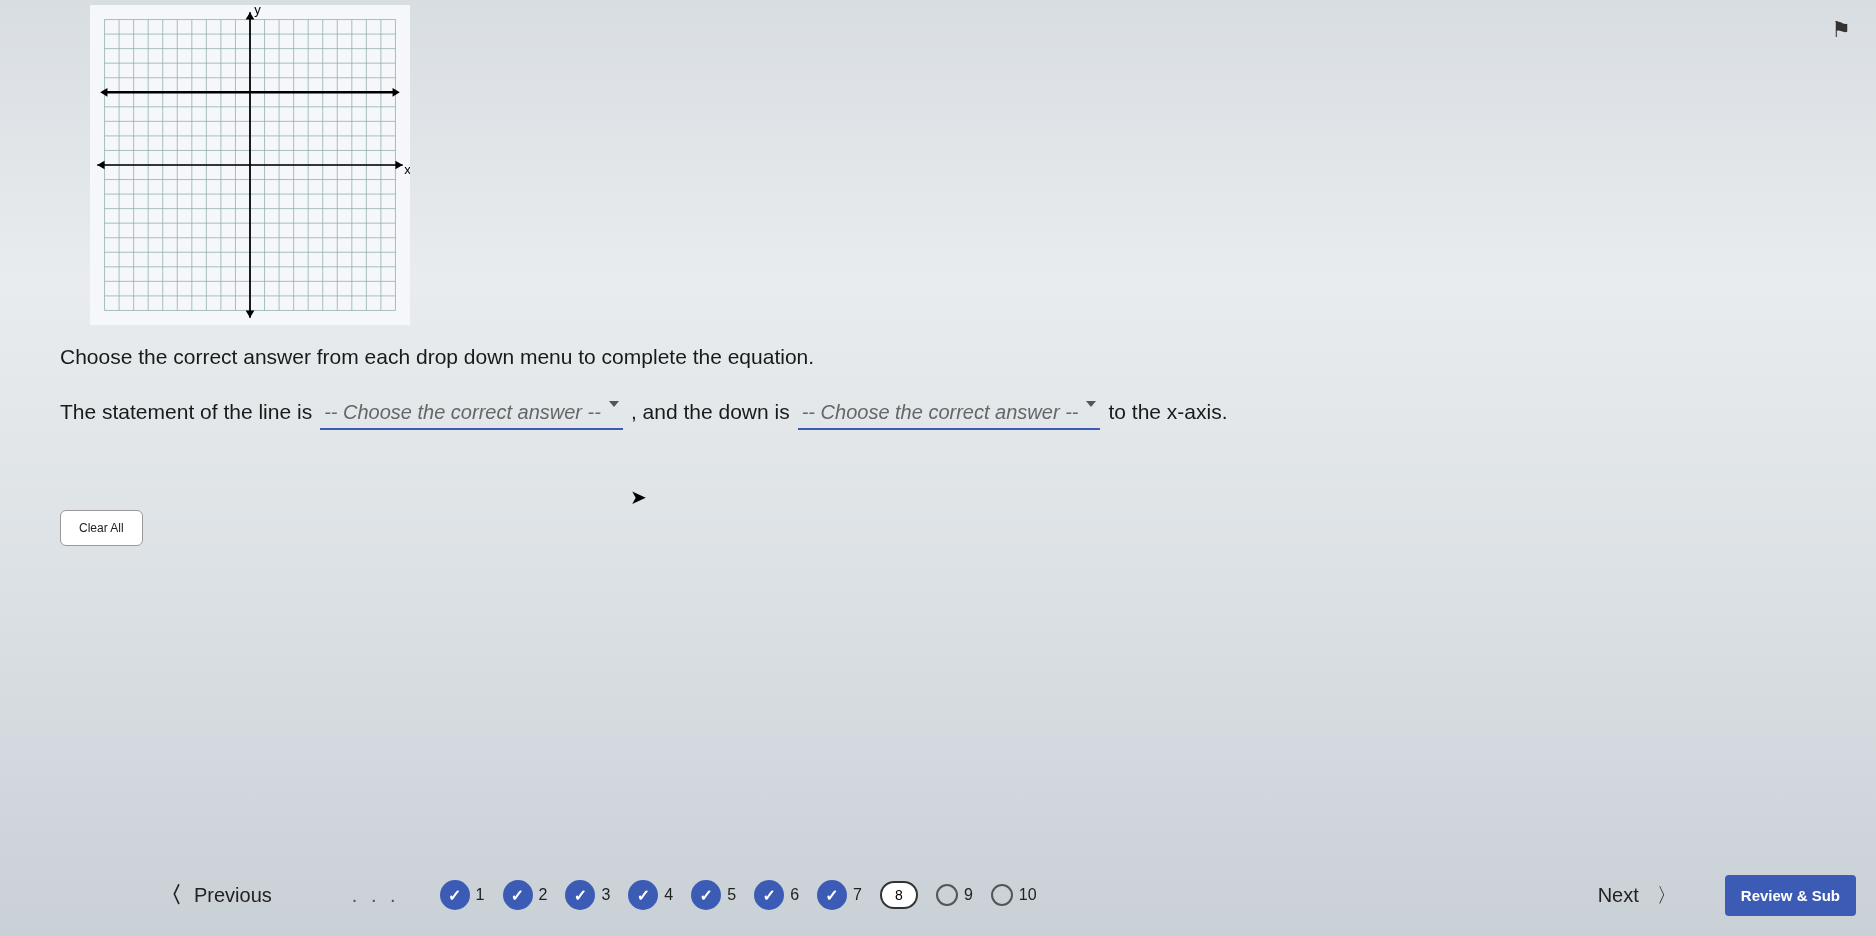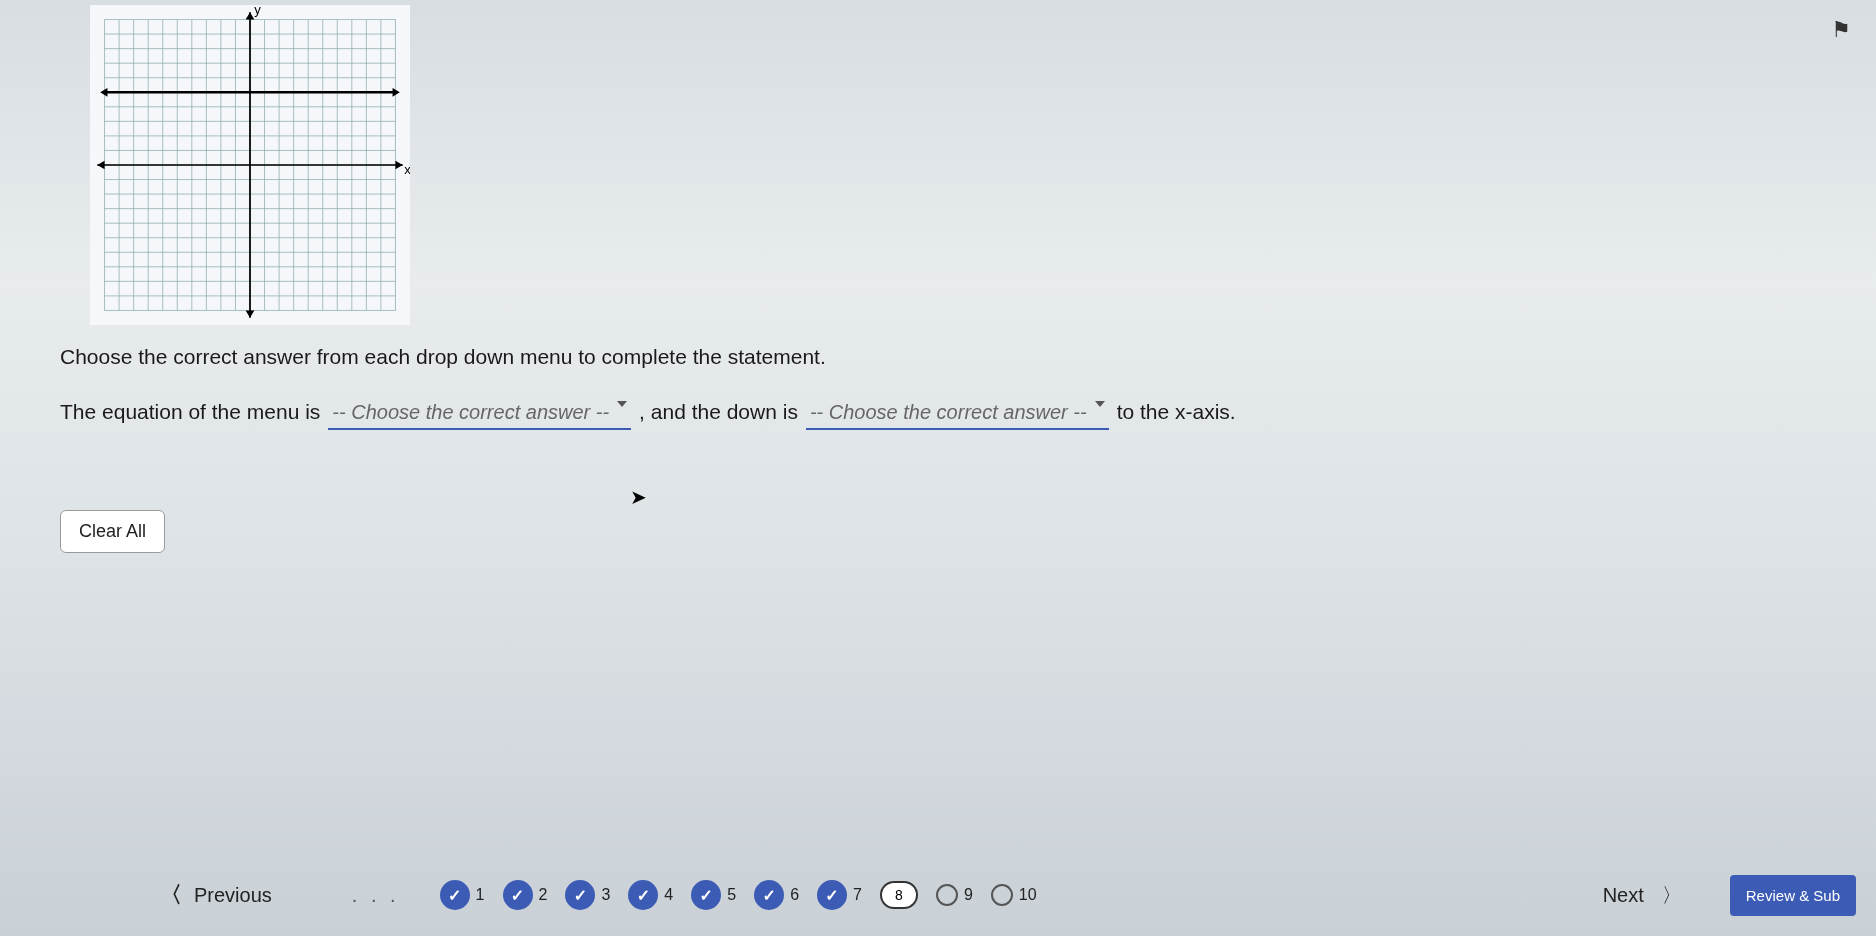--- a/index.html
+++ b/index.html
@@ -61,21 +61,21 @@
   border-left: 5px solid transparent;
   border-right: 5px solid transparent;
   border-top: 6px solid #555;
 }
 .clear-btn {
   margin: 40px 0 0 30px;
   padding: 10px 18px;
   background: #fff;
   border: 1px solid #999;
   border-radius: 6px;
-  font-size: 18px;
+  font-size: 12px;
   cursor: pointer;
   color: #222;
 }
 .cursor-arrow {
   position: absolute;
   top: 480px;
   left: 630px;
   font-size: 20px;
   color: #000;
 }
@@ -147,20 +147,21 @@
   gap: 18px;
 }
 .review-btn {
   background: #3b5bb5;
   color: #fff;
   padding: 12px 16px;
   font-size: 15px;
   border-radius: 4px;
   cursor: pointer;
   margin-left: 20px;
+  font-weight: bold;
 }
 </style>
 </head>
 <body>
 
 <div class="page">
   <div class="flag-icon">⚑</div>
 
   <div class="graph-container">
     <svg viewBox="-11 -11 22 22">
@@ -220,24 +221,24 @@
 
         <line x1="-10" y1="5" x2="10" y2="5" stroke="#000" stroke-width="0.18"></line>
         <polygon points="-10.3,5 -9.8,5.3 -9.8,4.7" fill="#000"></polygon>
         <polygon points="10.3,5 9.8,5.3 9.8,4.7" fill="#000"></polygon>
       </g>
       <text x="10.6" y="0.6" font-size="0.9">x</text>
       <text x="0.3" y="-10.4" font-size="0.9">y</text>
     </svg>
   </div>
 
-  <div class="instruction">Choose the correct answer from each drop down menu to complete the statement.</div>
+  <div class="instruction">Choose the correct answer from each drop down menu to complete the equation.</div>
 
   <div class="sentence">
-    <span>The equation of the menu is</span>
+    <span>The statement of the line is</span>
     <span class="dropdown">
       <span>-- Choose the correct answer --</span>
       <span class="caret"></span>
     </span>
     <span>, and the down is</span>
     <span class="dropdown">
       <span>-- Choose the correct answer --</span>
       <span class="caret"></span>
     </span>
     <span>to the x-axis.</span>

